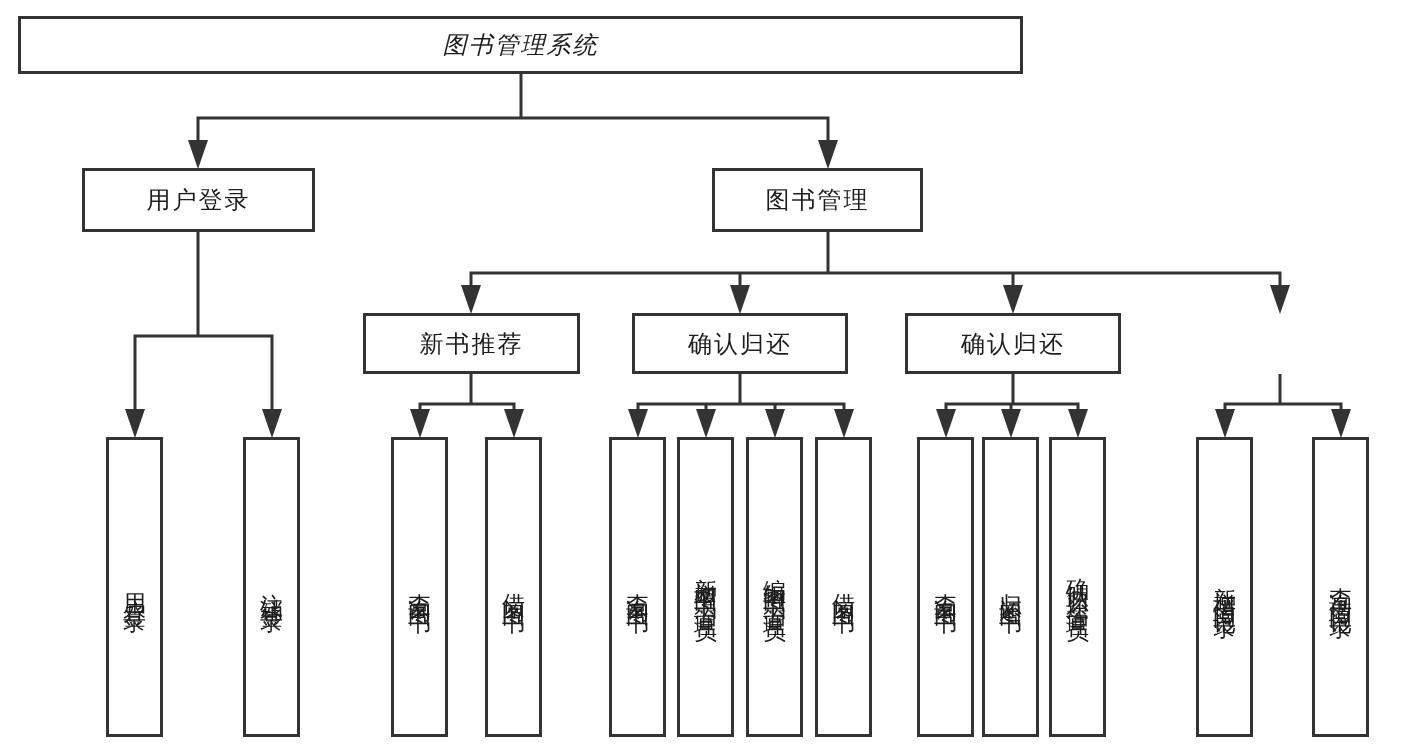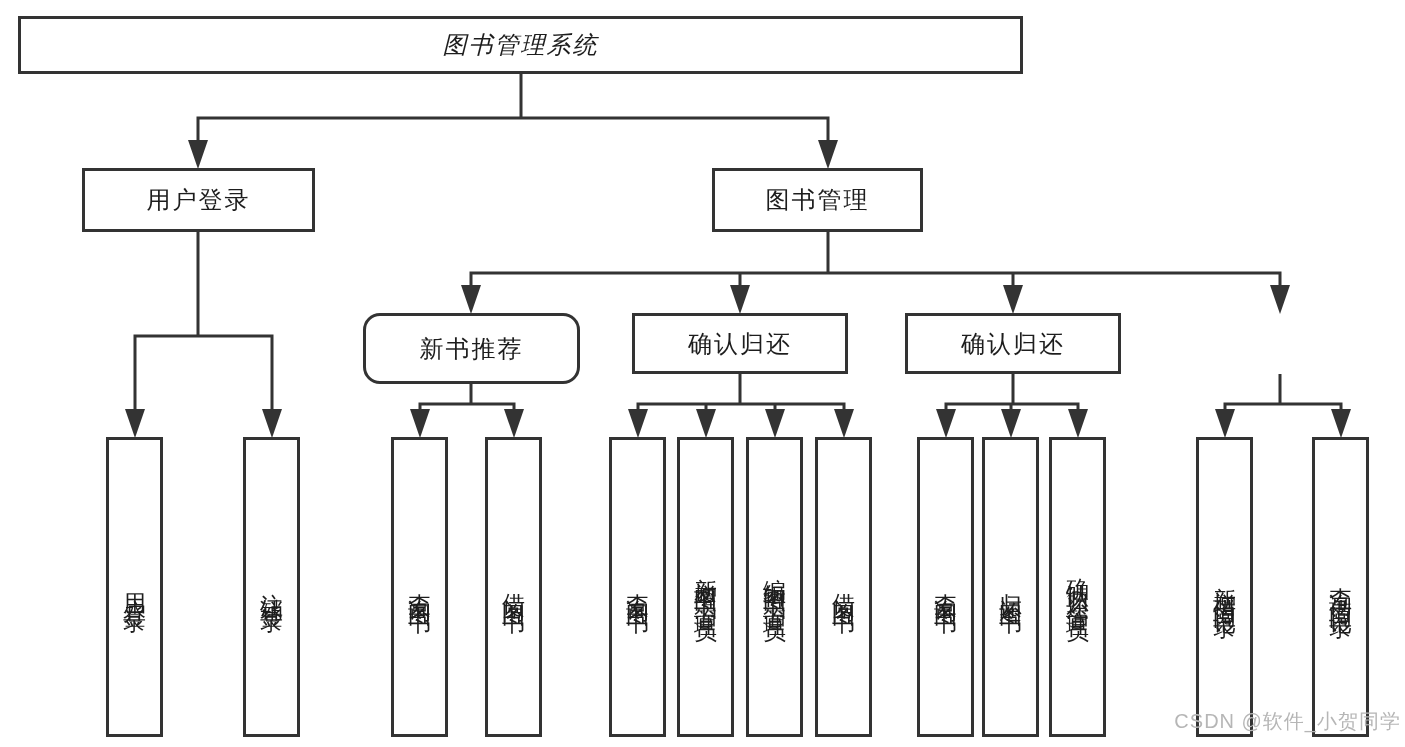--- a/index.html
+++ b/index.html
@@ -113,21 +113,21 @@
     <span class="lbl">图书管理系统</span>
   </div>
 
   <div class="box hbox" style="left:82px; top:168px; width:233px; height:64px;">
     <span class="lbl">用户登录</span>
   </div>
   <div class="box hbox" style="left:712px; top:168px; width:211px; height:64px;">
     <span class="lbl">图书管理</span>
   </div>
 
-  <div class="box hbox" style="left:363px; top:313px; width:217px; height:71px;border-radius:17px;">
+  <div class="box hbox" style="left:363px; top:313px; width:217px; height:61px;">
     <span class="lbl">新书推荐</span>
   </div>
   <div class="box hbox" style="left:632px; top:313px; width:216px; height:61px;">
     <span class="lbl">确认归还</span>
   </div>
   <div class="box hbox" style="left:905px; top:313px; width:216px; height:61px;">
     <span class="lbl">确认归还</span>
   </div>
 
   <div class="box vbox" style="left:106px; top:437px; width:57px; height:300px;">
@@ -167,15 +167,14 @@
     <span class="lbl">确认归还（管理员）</span>
   </div>
 
   <div class="box vbox" style="left:1196px; top:437px; width:57px; height:300px;">
     <span class="lbl">新增借阅记录</span>
   </div>
   <div class="box vbox" style="left:1312px; top:437px; width:57px; height:300px;">
     <span class="lbl">查询借阅记录</span>
   </div>
 
-  <div id="watermark">CSDN @软件_小贺同学</div>
 
 </div>
 
 </body></html>

